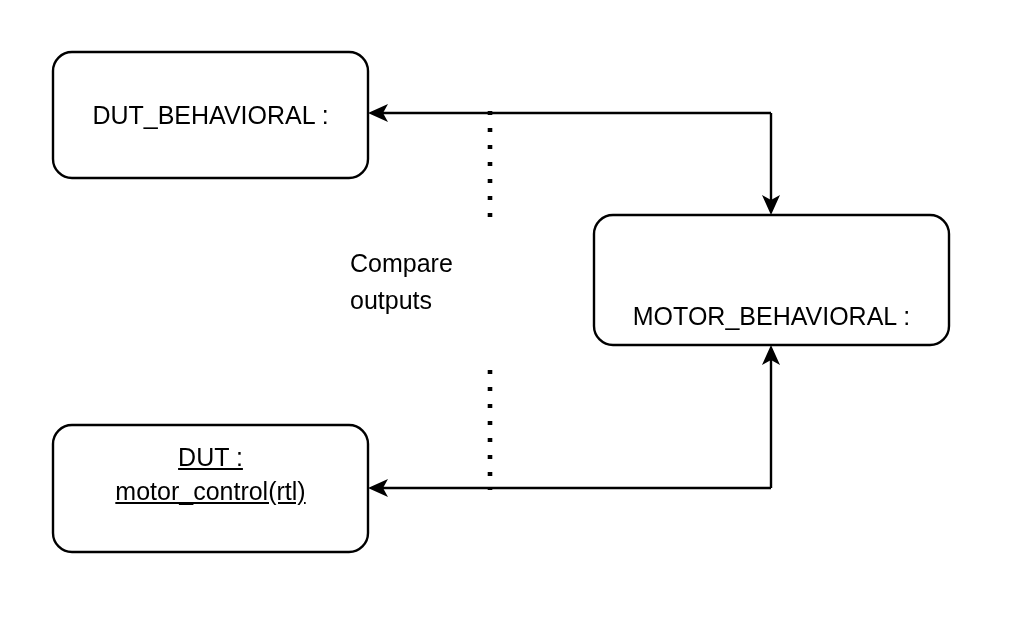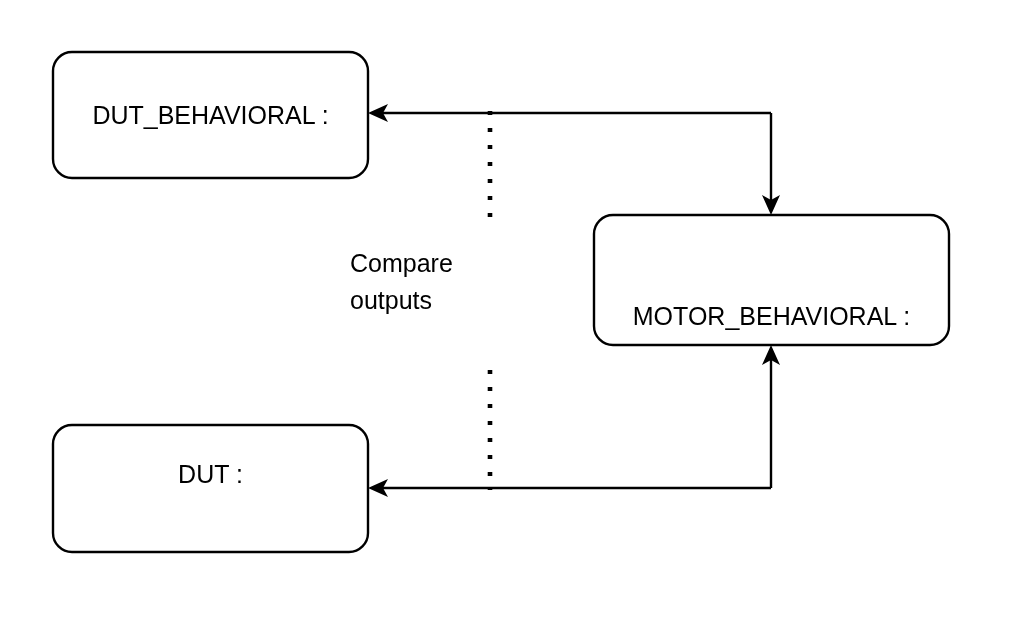--- a/index.html
+++ b/index.html
@@ -61,21 +61,21 @@
     white-space: nowrap;
   }
   .node-label .l1, .node-label .l2 { display: block; }
   #label-dut-behavioral {
     left: 53px; top: 52px; width: 315px; height: 126px;
   }
   #label-motor-behavioral {
     left: 594px; top: 230px; width: 355px; height: 130px; margin-top: 21px;
   }
   #label-dut {
-    left: 53px; top: 425px; width: 315px; height: 97px;
+    left: 53px; top: 425px; width: 315px; height: 97px; text-decoration: underline;
   }
   #label-compare {
     position: absolute;
     left: 350px;
     top: 245px;
     width: 196px;
     text-align: left;
     color: #000000;
     font-size: 25px;
     line-height: 37px;
@@ -121,20 +121,21 @@
   <div class="node-label" id="label-dut-behavioral">
     <span class="l1">DUT_BEHAVIORAL :</span>
   </div>
 
   <div class="node-label" id="label-motor-behavioral">
     <span class="l1">MOTOR_BEHAVIORAL :</span>
   </div>
 
   <div class="node-label" id="label-dut">
     <span class="l1">DUT :</span>
+    <span class="l2">motor_control(rtl)</span>
   </div>
 
   <div id="label-compare">
     <span class="l1">Compare</span>
     <span class="l2">outputs</span>
   </div>
 
 </div>
 
 </body></html>

